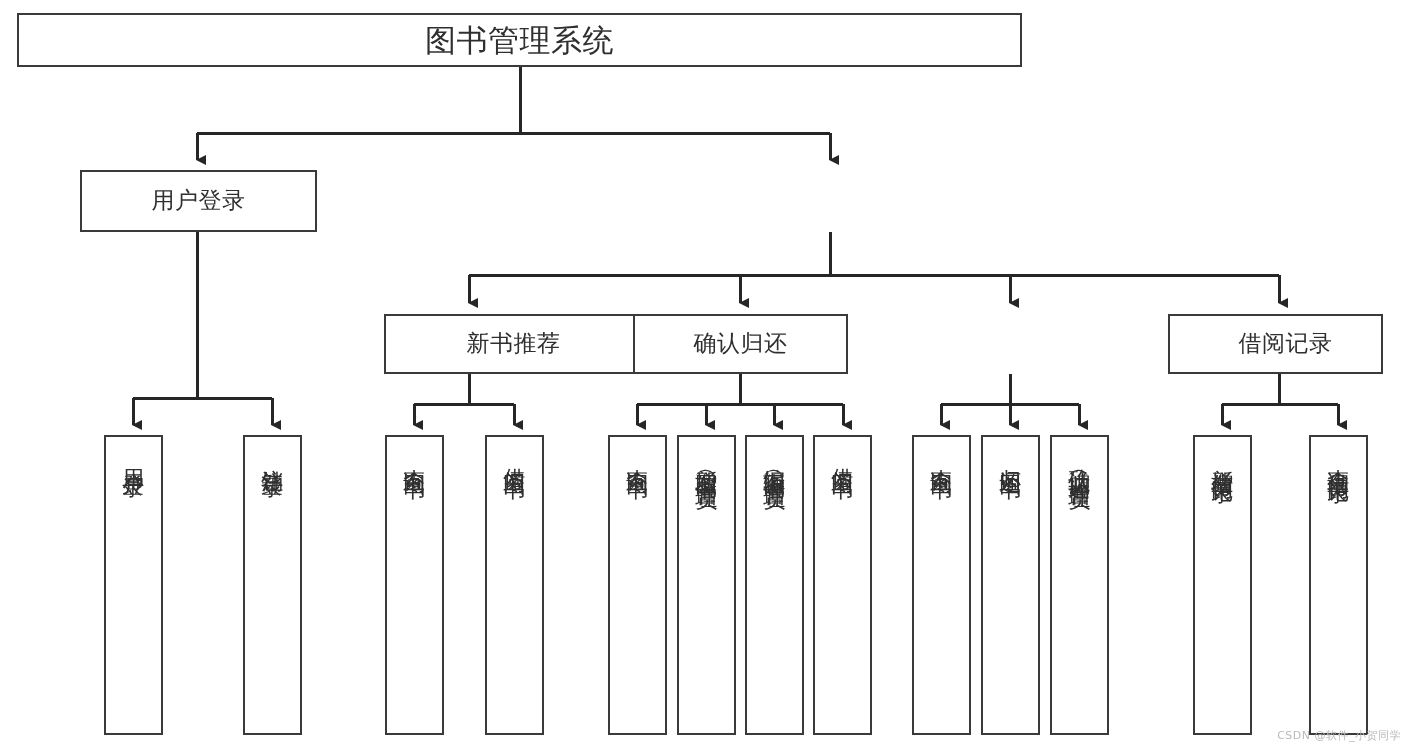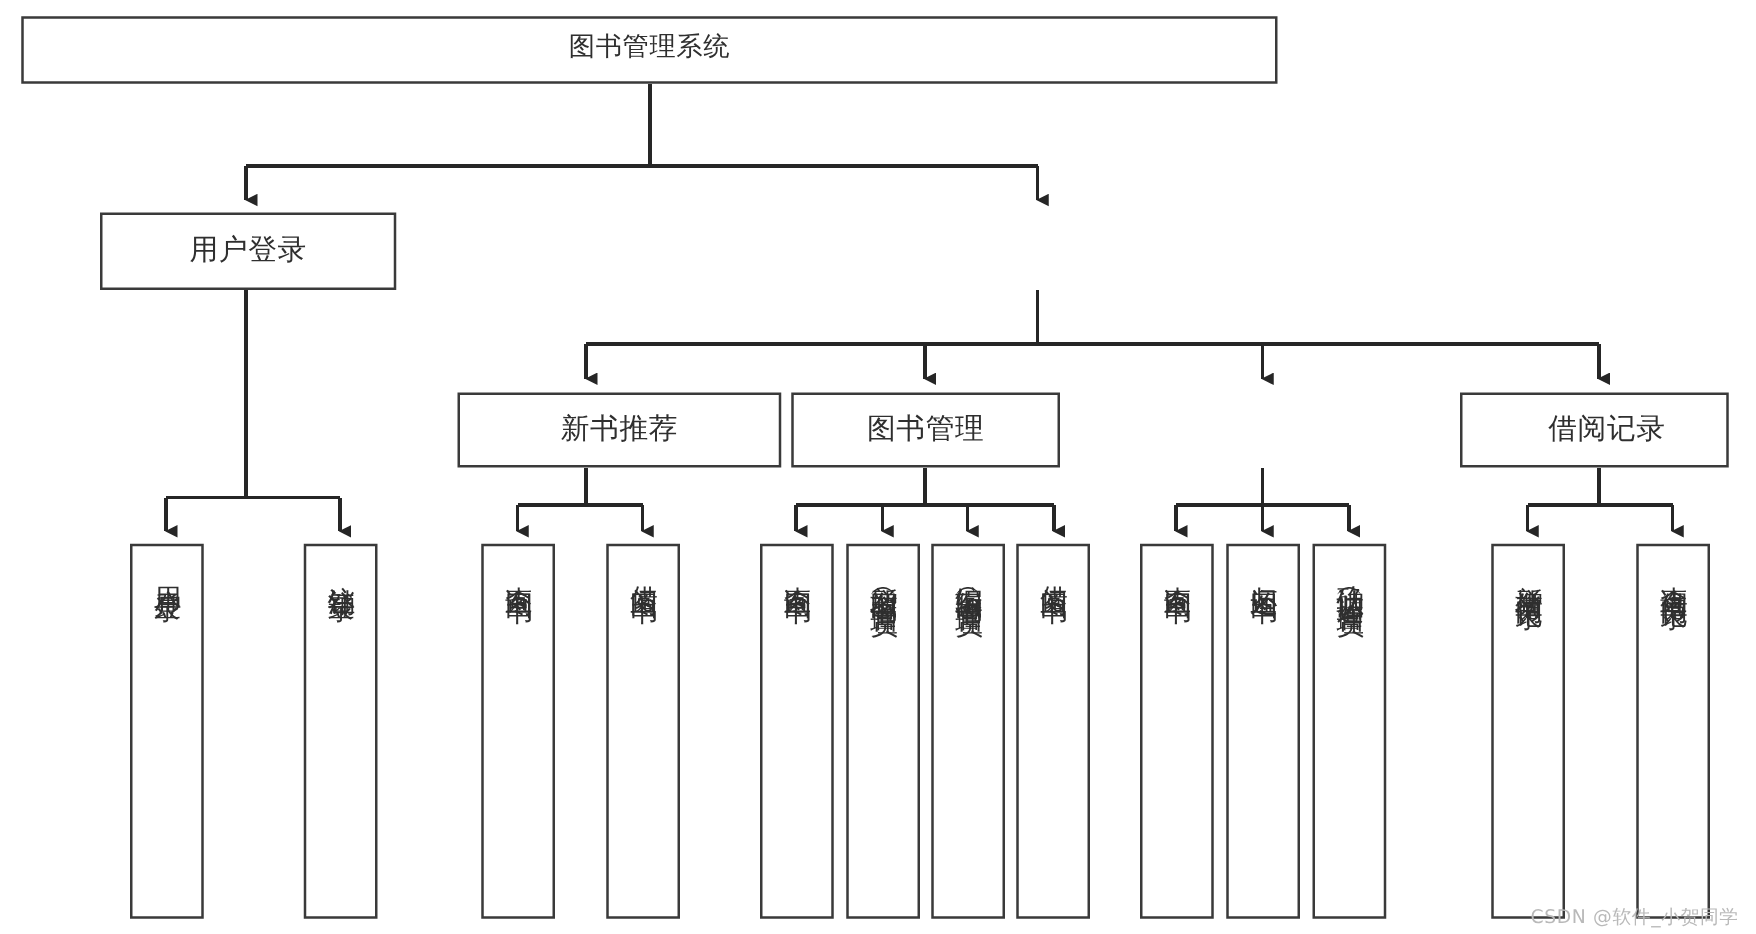--- a/index.html
+++ b/index.html
@@ -30,27 +30,27 @@
   .node-box.vertical{align-items:flex-start;padding-top:14px;}
   .node-box.vertical .node-label{
     writing-mode:vertical-rl;
     text-orientation:upright;
     white-space:normal;
     font-size:22px;
     line-height:1.15;
     letter-spacing:3px;
     max-height:285px;
   }
-  .node-box.root .node-label{font-size:21px;font-family:Liberation Mono, monospace;}
+  .node-box.root .node-label{font-size:31px;}
 
   .watermark{
     position:absolute;
-    right:14px;
+    right:4px;
     bottom:4px;
-    font-size:15px;
+    font-size:11px;
     color:#b9b9b9;
     letter-spacing:0.5px;
     white-space:nowrap;
     pointer-events:none;
   }
 </style>
 </head>
 <body>
 
 <div id="diagram-root">
@@ -106,25 +106,25 @@
   </svg>
 
   <div class="node-box root" style="left:17px;top:13px;width:1005px;height:54px;">
     <span class="node-label">图书管理系统</span>
   </div>
 
   <div class="node-box" style="left:80px;top:170px;width:237px;height:62px;">
     <span class="node-label">用户登录</span>
   </div>
 
-  <div class="node-box" style="left:366px;top:314px;width:259px;height:60px;">
+  <div class="node-box" style="left:384px;top:314px;width:259px;height:60px;">
     <span class="node-label">新书推荐</span>
   </div>
   <div class="node-box" style="left:633px;top:314px;width:215px;height:60px;">
-    <span class="node-label">图书管理</span>
+    <span class="node-label">确认归还</span>
   </div>
   <div class="node-box" style="left:1168px;top:314px;width:215px;height:60px;padding-left:20px;">
     <span class="node-label">借阅记录</span>
   </div>
 
   <div class="node-box vertical" style="left:104px;top:435px;width:59px;height:300px;">
     <span class="node-label">用户登录</span>
   </div>
   <div class="node-box vertical" style="left:243px;top:435px;width:59px;height:300px;">
     <span class="node-label">注销登录</span>

